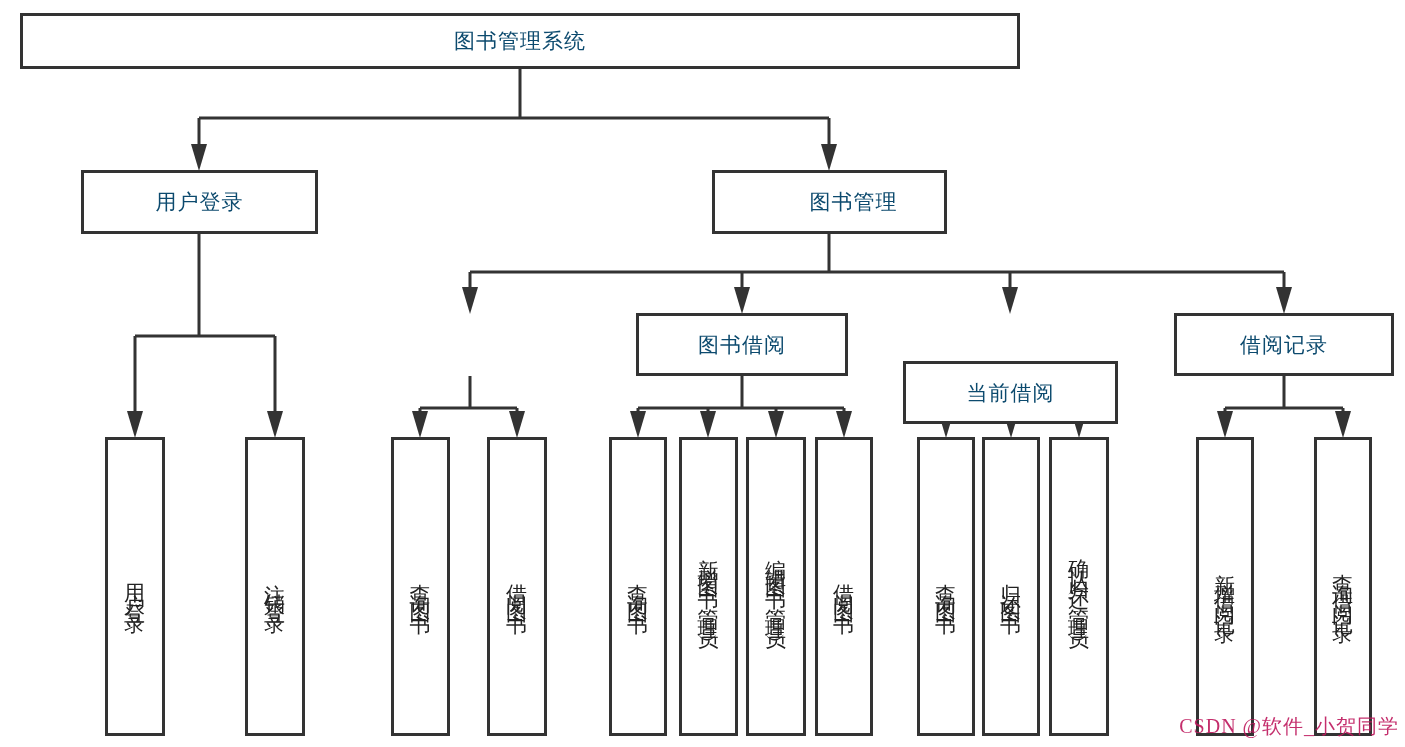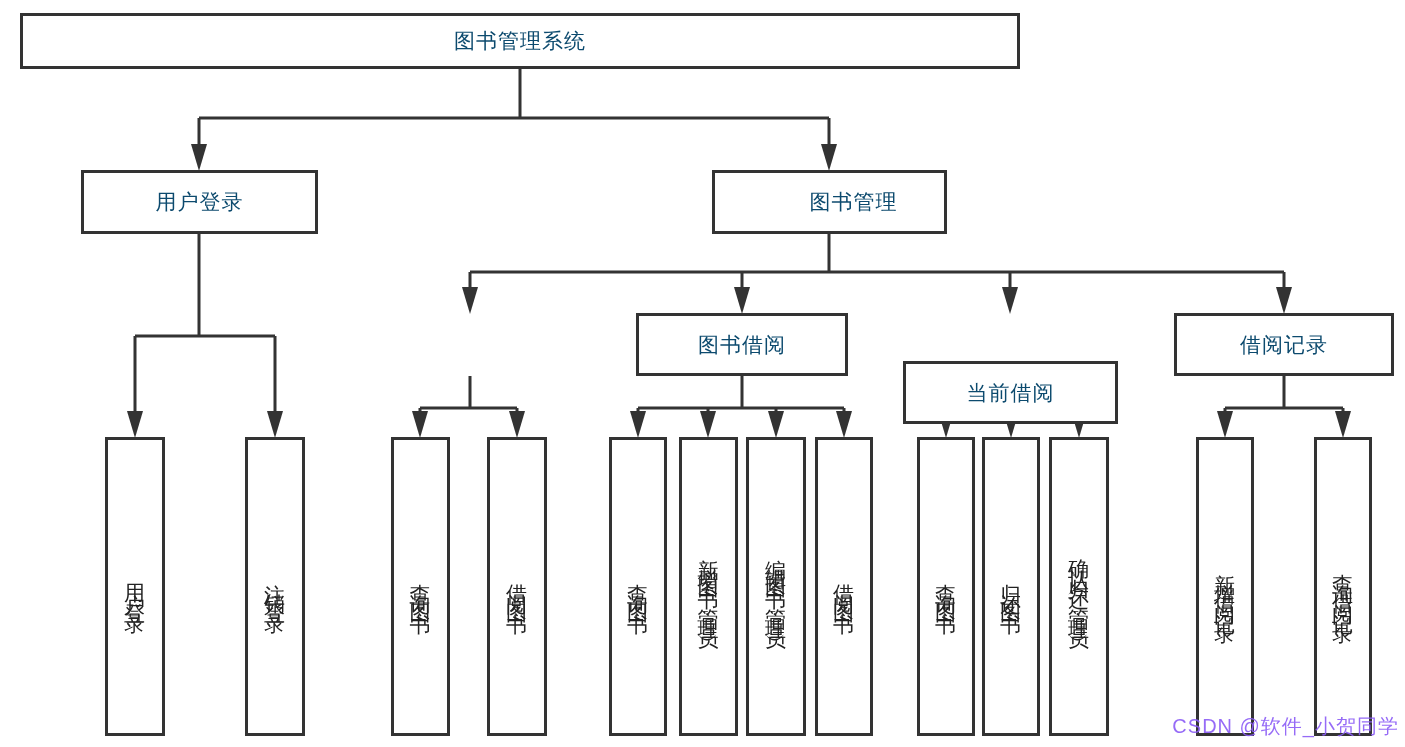--- a/index.html
+++ b/index.html
@@ -118,14 +118,14 @@
     <span class="vlabel">确认归还（管理员）</span>
   </div>
 
   <div class="box leaf" style="left:1196px;top:437px;width:58px;height:299px;">
     <span class="vlabel">新增借阅记录</span>
   </div>
   <div class="box leaf" style="left:1314px;top:437px;width:58px;height:299px;">
     <span class="vlabel">查询借阅记录</span>
   </div>
 
-  <div id="watermark" style="color: #8b5cf6;">CSDN @软件_小贺同学</div>
+  <div id="watermark" style="color: #be185d; font-family: Liberation Serif, serif;">CSDN @软件_小贺同学</div>
 </div>
 
 </body></html>

